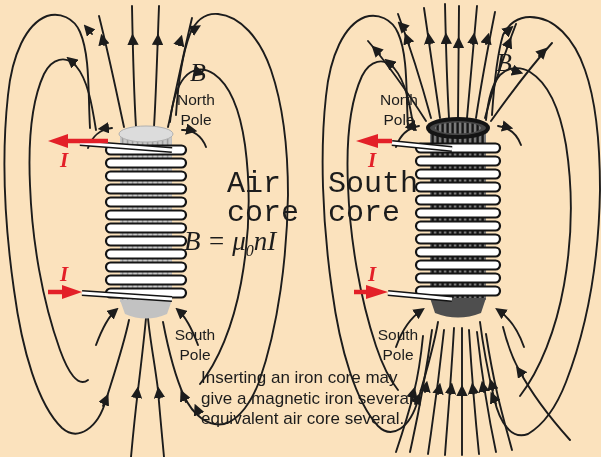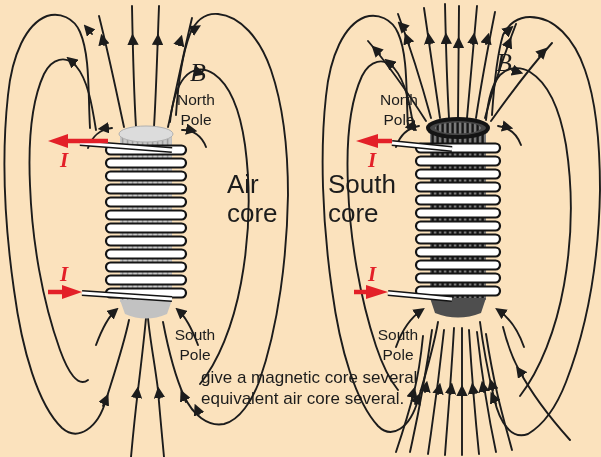--- a/index.html
+++ b/index.html
@@ -3,21 +3,21 @@
 <meta charset="utf-8">
 <style>
   html,body{margin:0;padding:0;}
   #stage{position:relative;width:601px;height:457px;background:#fbe2bd;overflow:hidden;
          font-family:"Liberation Sans",sans-serif;color:#1c1c1c;}
   #art{position:absolute;left:0;top:0;}
   .txt{position:absolute;white-space:nowrap;}
   .pole{font-size:15.5px;line-height:20px;width:58px;text-align:center;}
   .pole span{display:block;}
   .blabel{font-family:"Liberation Serif",serif;font-style:italic;font-size:26px;}
-  .corelabel{font-size:26px;line-height:29px;}
+  .corelabel{font-size:30px;line-height:29px;font-family:Liberation Mono, monospace;}
   .corelabel span{display:block;}
   .formula{font-family:"Liberation Serif",serif;font-style:italic;font-size:27px;}
   .formula sub{font-size:16px;line-height:0;}
   .current{font-family:"Liberation Serif",serif;font-style:italic;font-weight:bold;
            font-size:21px;color:#e32028;}
   .caption{font-size:17px;line-height:20.5px;white-space:nowrap;}
   .caption span{display:block;}
   .stub{marker-end:url(#ah);}
 </style>
 </head>
@@ -218,20 +218,23 @@
 
 <div class="txt blabel" style="left:190px;top:58px">B</div>
 <div class="txt pole" style="left:167px;top:90px">
   <span>North</span>
   <span>Pole</span>
 </div>
 <div class="txt corelabel" style="left:227px;top:170px">
   <span>Air</span>
   <span>core</span>
 </div>
+<div class="txt formula" style="left:184px;top:226px">
+  <span>B</span><span> = </span><span>μ</span><sub>0</sub><span>nI</span>
+</div>
 <div class="txt pole" style="left:166px;top:325px">
   <span>South</span>
   <span>Pole</span>
 </div>
 <div class="txt current" style="left:60px;top:148px">I</div>
 <div class="txt current" style="left:60px;top:262px">I</div>
 
 <div class="txt blabel" style="left:496px;top:48px">B</div>
 <div class="txt pole" style="left:370px;top:90px">
   <span>North</span>
@@ -242,17 +245,18 @@
   <span>core</span>
 </div>
 <div class="txt pole" style="left:369px;top:325px">
   <span>South</span>
   <span>Pole</span>
 </div>
 <div class="txt current" style="left:368px;top:148px">I</div>
 <div class="txt current" style="left:368px;top:262px">I</div>
 
 <div class="txt caption" style="left:201px;top:368px">
-  <span>give a magnetic core several</span>
+  <span>Inserting an iron core may</span>
+  <span>give a magnetic iron several</span>
   <span>equivalent air core several.</span>
 </div>
 
 </div>
 
 </body></html>

